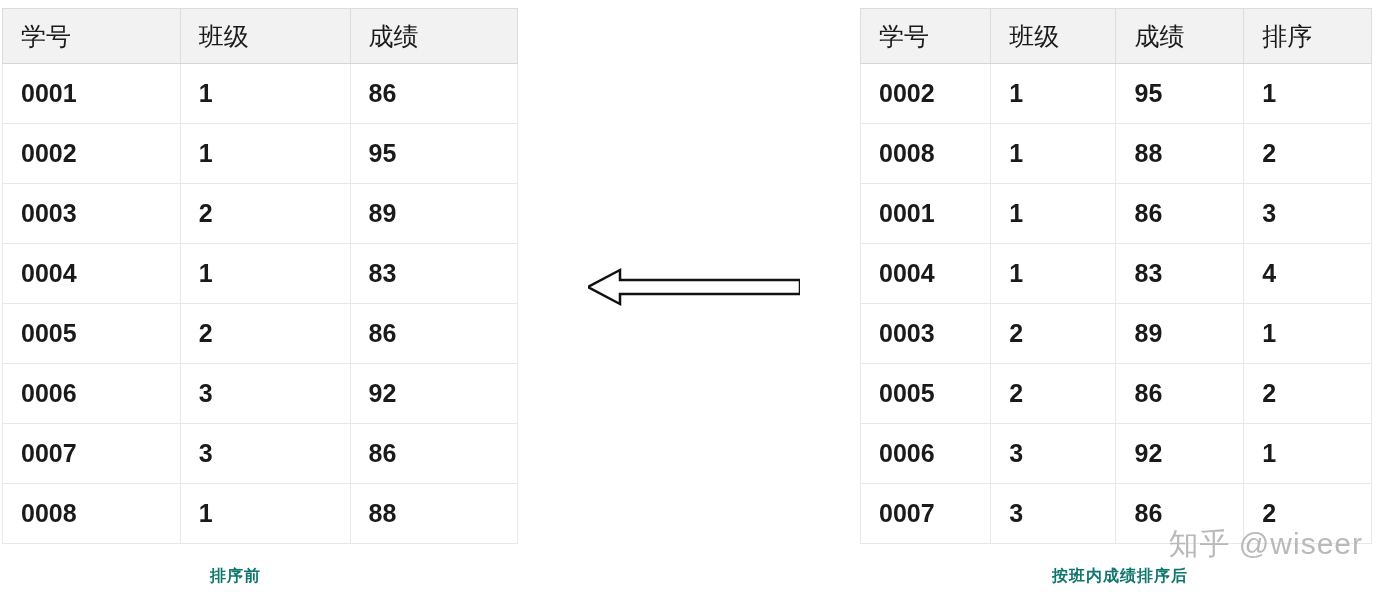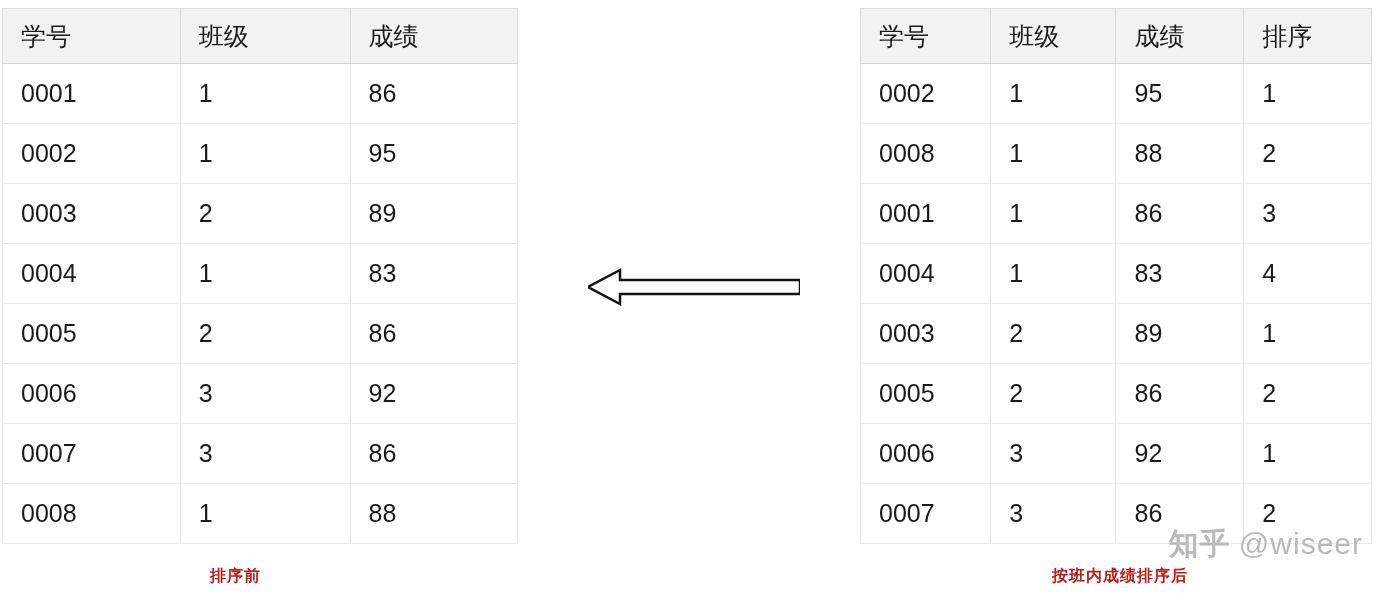--- a/index.html
+++ b/index.html
@@ -53,38 +53,39 @@
   table.data-table tbody td {
     font-size: 25px;
     height: 59px;
     padding: 0 0 0 18px;
   }
   table.data-table tbody tr td {
     border-left: 1px solid #e8e8e8;
     border-right: 1px solid #e8e8e8;
     border-top: 1px solid #e8e8e8;
     border-bottom: 1px solid #e8e8e8;
+    font-weight: bold;
   }
 
   
   #left-table col.c0 { width: 34.5%; }
   #left-table col.c1 { width: 33%; }
   #left-table col.c2 { width: 32.5%; }
 
   
   #right-table col.c0 { width: 25.5%; }
   #right-table col.c1 { width: 24.5%; }
   #right-table col.c2 { width: 25%; }
   #right-table col.c3 { width: 25%; }
 
   .caption {
     position: absolute;
     font-size: 16px;
     font-weight: bold;
-    color: #b91c1c;
+    color: #0f766e;
     letter-spacing: 1px;
     white-space: nowrap;
   }
   #left-caption  { left: 210px; top: 566px; }
   #right-caption { left: 1052px; top: 566px; }
 
   
   #arrow {
     position: absolute;
     left: 588px;
@@ -97,21 +98,21 @@
   #watermark {
     position: absolute;
     right: 14px;
     bottom: 42px;
     font-size: 30px;
     color: #b9b9b9;
     white-space: nowrap;
     font-family: "Liberation Sans", sans-serif;
   }
   #watermark .wm-logo {
-    font-weight: bold;
+    font-weight: normal;
     letter-spacing: 1px;
   }
   #watermark .wm-handle {
     letter-spacing: 1px;
   }
 </style>
 </head>
 <body>
 
 <div class="stage">

